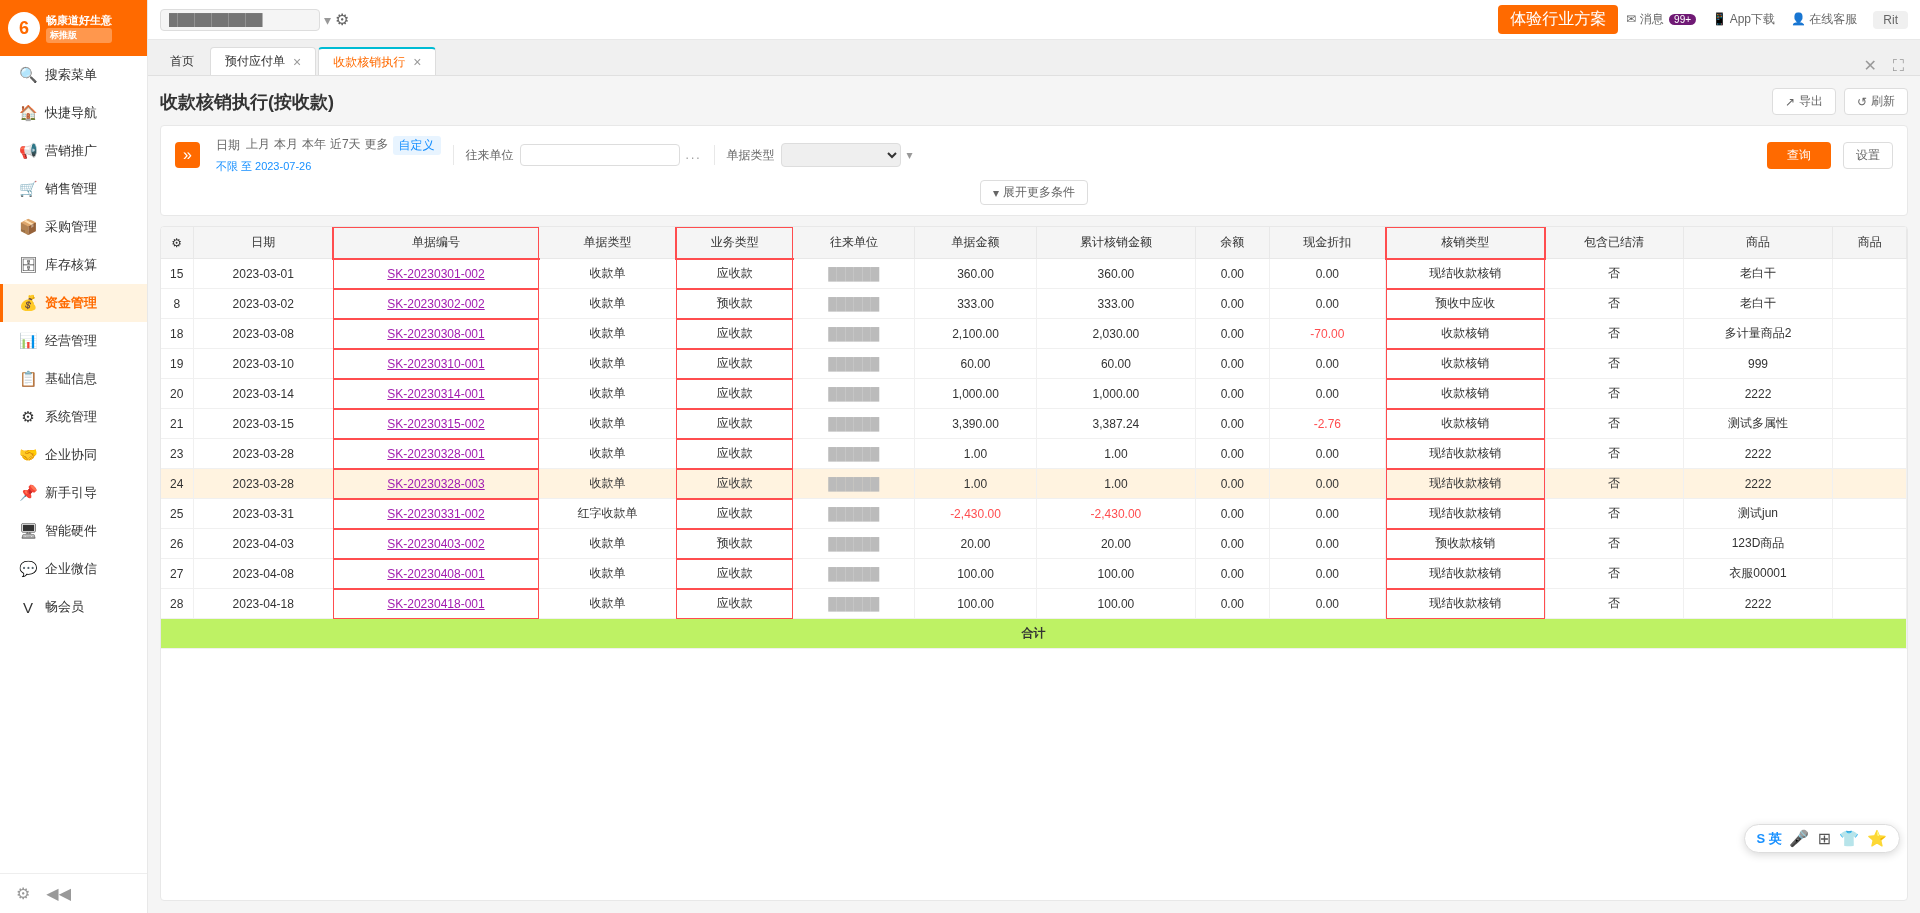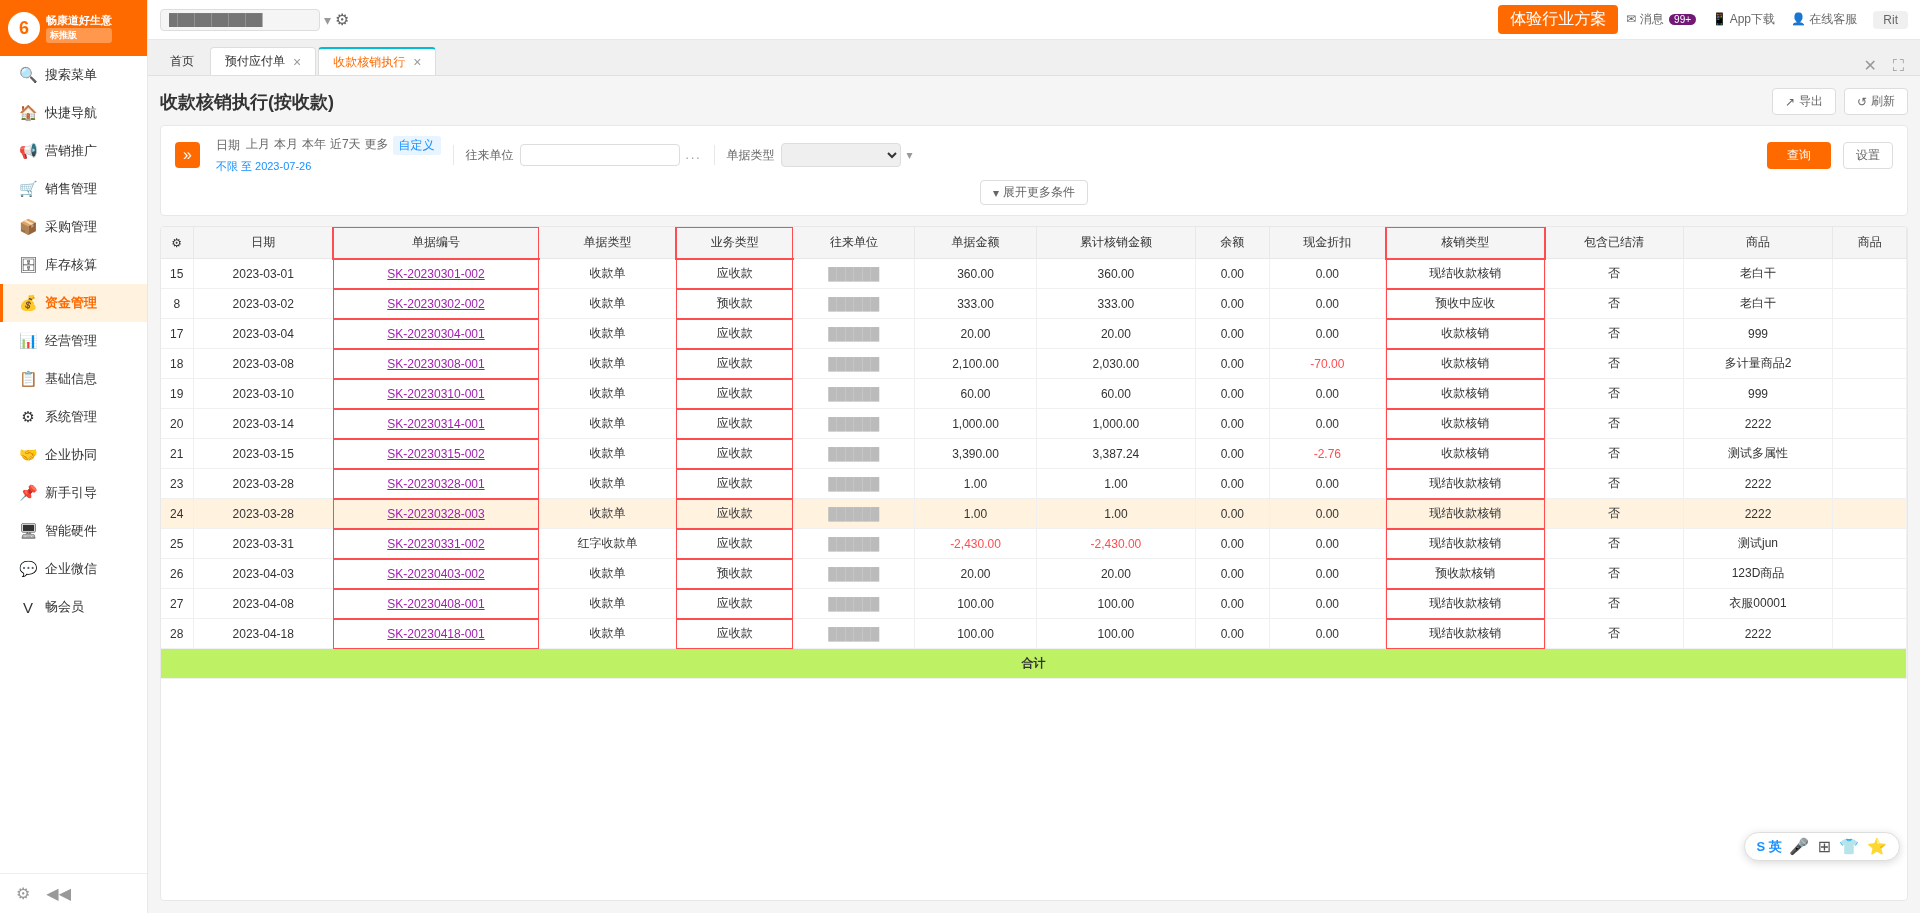--- a/index.html
+++ b/index.html
@@ -69,21 +69,21 @@
     tbody td { border-bottom: 1px solid #f0f0f0; border-right: 1px solid #f0f0f0; padding: 6px 8px; text-align: center; color: #333; white-space: nowrap; }
     tbody tr.highlighted { background: #fff3e0; }
     tbody tr.total-row { background: #bef264; font-weight: bold; }
     .link { color: #a21caf; cursor: pointer; text-decoration: underline; }
 
     
     ::-webkit-scrollbar { width: 6px; height: 6px; }
     ::-webkit-scrollbar-thumb { background: #ccc; border-radius: 3px; }
 
     
-    .floating-bar { position: fixed; bottom: 52px; right: 20px; background: #fff; border: 1px solid #ddd; border-radius: 20px; padding: 4px 12px; display: flex; align-items: center; gap: 8px; box-shadow: 0 2px 8px rgba(0,0,0,0.15); z-index: 100; }
+    .floating-bar { position: fixed; bottom: 60px; right: 20px; background: #fff; border: 1px solid #ddd; border-radius: 20px; padding: 4px 12px; display: flex; align-items: center; gap: 8px; box-shadow: 0 2px 8px rgba(0,0,0,0.15); z-index: 100; }
     .floating-bar .brand { color: #1890ff; font-weight: bold; font-size: 13px; }
     .floating-bar .icons { display: flex; gap: 8px; color: #555; font-size: 16px; }
   </style>
 </head>
 <body>
 
 <div class="sidebar">
   <div class="sidebar-logo">
     <div class="logo-icon">6</div>
     <div>
@@ -316,36 +316,20 @@
     <td style="">333.00</td>
     <td style="">333.00</td>
     <td>0.00</td>
     <td style="">0.00</td>
     <td style="outline:1px solid #ff4d4f;outline-offset:-1px;">预收中应收</td>
     <td>否</td>
     <td>老白干</td>
     <td></td>
   </tr>
               <tr>
-    <td>17</td>
-    <td>2023-03-04</td>
-    <td style="outline:1px solid #ff4d4f;outline-offset:-1px;"><span class="link">SK-20230304-001</span></td>
-    <td>收款单</td>
-    <td style="outline:1px solid #ff4d4f;outline-offset:-1px;">应收款</td>
-    <td style="color:#bbb;">██████</td>
-    <td style="">20.00</td>
-    <td style="">20.00</td>
-    <td>0.00</td>
-    <td style="">0.00</td>
-    <td style="outline:1px solid #ff4d4f;outline-offset:-1px;">收款核销</td>
-    <td>否</td>
-    <td>999</td>
-    <td></td>
-  </tr>
-              <tr>
     <td>18</td>
     <td>2023-03-08</td>
     <td style="outline:1px solid #ff4d4f;outline-offset:-1px;"><span class="link">SK-20230308-001</span></td>
     <td>收款单</td>
     <td style="outline:1px solid #ff4d4f;outline-offset:-1px;">应收款</td>
     <td style="color:#bbb;">██████</td>
     <td style="">2,100.00</td>
     <td style="">2,030.00</td>
     <td>0.00</td>
     <td style="color:#ff4d4f;">-70.00</td>

